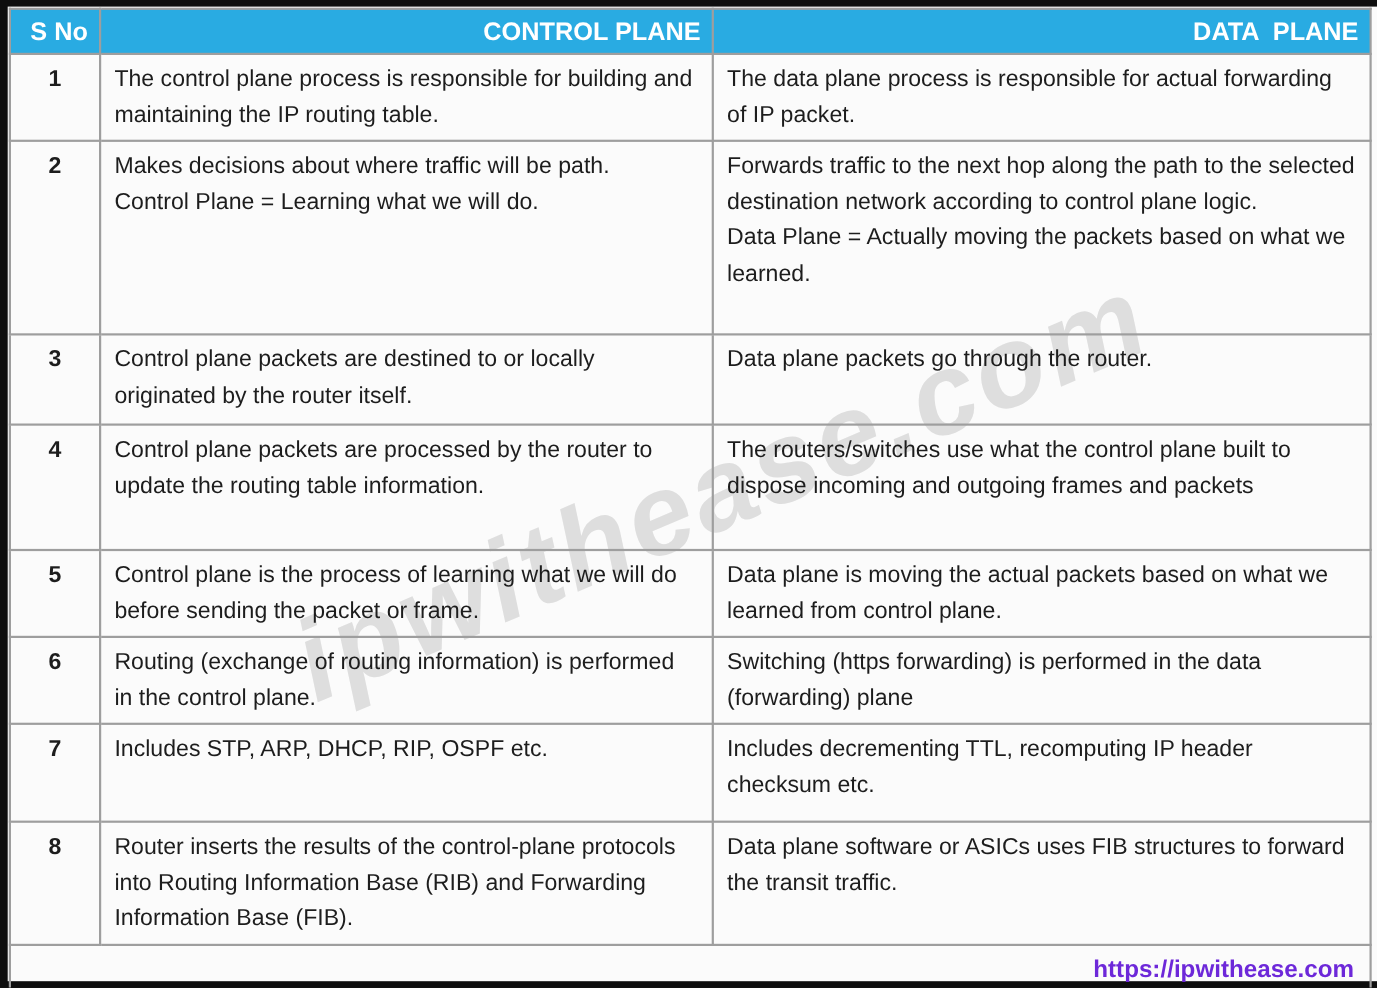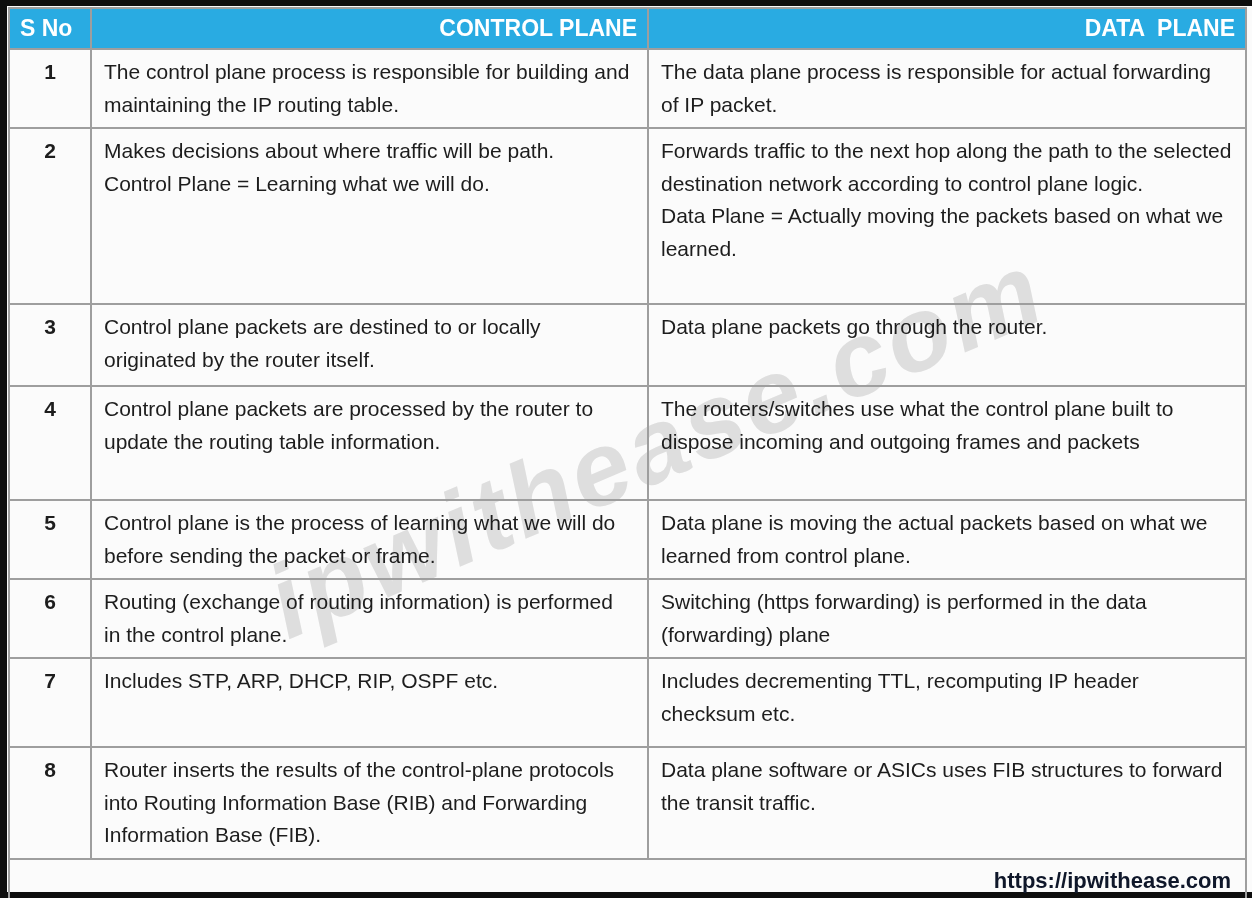--- a/index.html
+++ b/index.html
@@ -23,29 +23,29 @@
     position:relative;z-index:2;background:transparent;
   }
   col.c-no{width:82px;}
   col.c-cp{width:557px;}
   col.c-dp{width:598px;}
   th,td{border:2px solid #9e9e9e;vertical-align:top;background:transparent;}
   th{
     background:#29abe2;color:#ffffff;font-size:23px;font-weight:bold;
     padding:6px 10px;text-align:right;white-space:pre;
   }
-  th.sno{text-align:left;padding-left:10px;}
+  th.sno{text-align:right;padding-left:10px;}
   td{font-size:21px;color:#1d1d1d;padding:6px 12px 6px 12px;line-height:1.55;}
   td.no{font-weight:bold;text-align:center;padding:6px 2px;}
   .cell-text{white-space:pre-line;}
   .hh{height:40px;} .h1{height:78px;} .h2{height:176px;} .h3{height:82px;}
   .h4{height:114px;} .h5{height:74px;} .h6{height:71px;} .h7{height:89px;}
   .h8{height:104px;} .hf{height:34px;}
   .footer-cell{text-align:right;padding:4px 14px;vertical-align:middle;}
-  .footer-link{color:#0f172a;font-weight:bold;font-size:22px;text-decoration:none;cursor:pointer;}
+  .footer-link{color:#6d28d9;font-weight:bold;font-size:22px;text-decoration:none;cursor:pointer;}
 </style>
 </head>
 <body>
 
 <div class="page">
   <div class="sheet">
     <div class="table-wrap">
 
       <div class="watermark">ipwithease.com</div>
 

